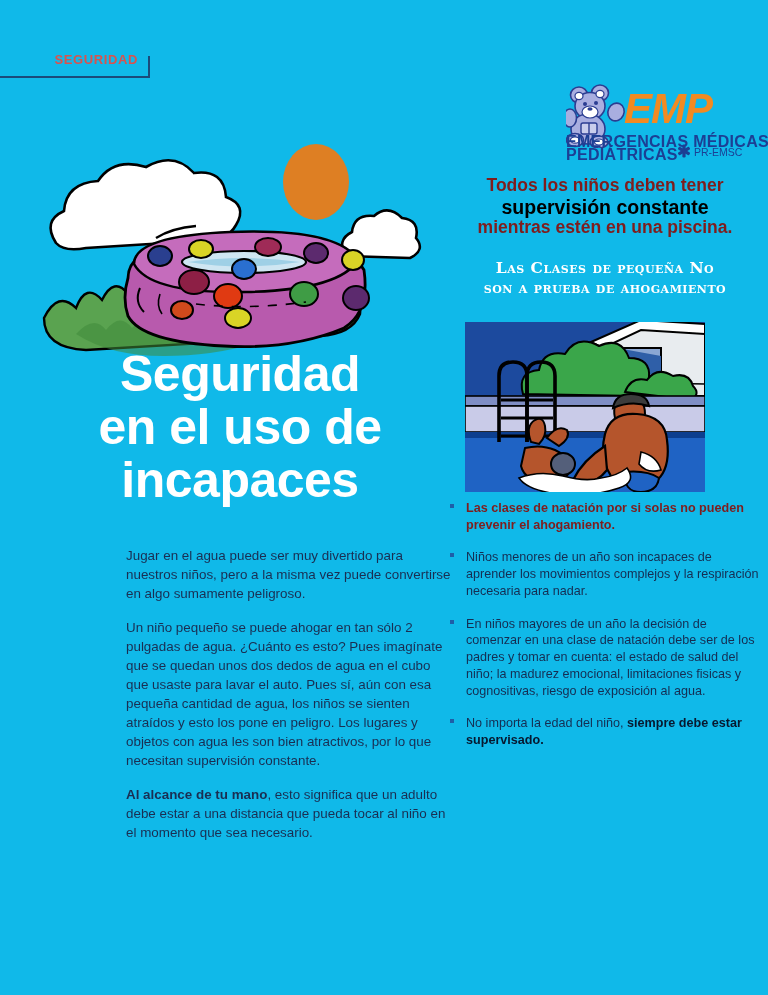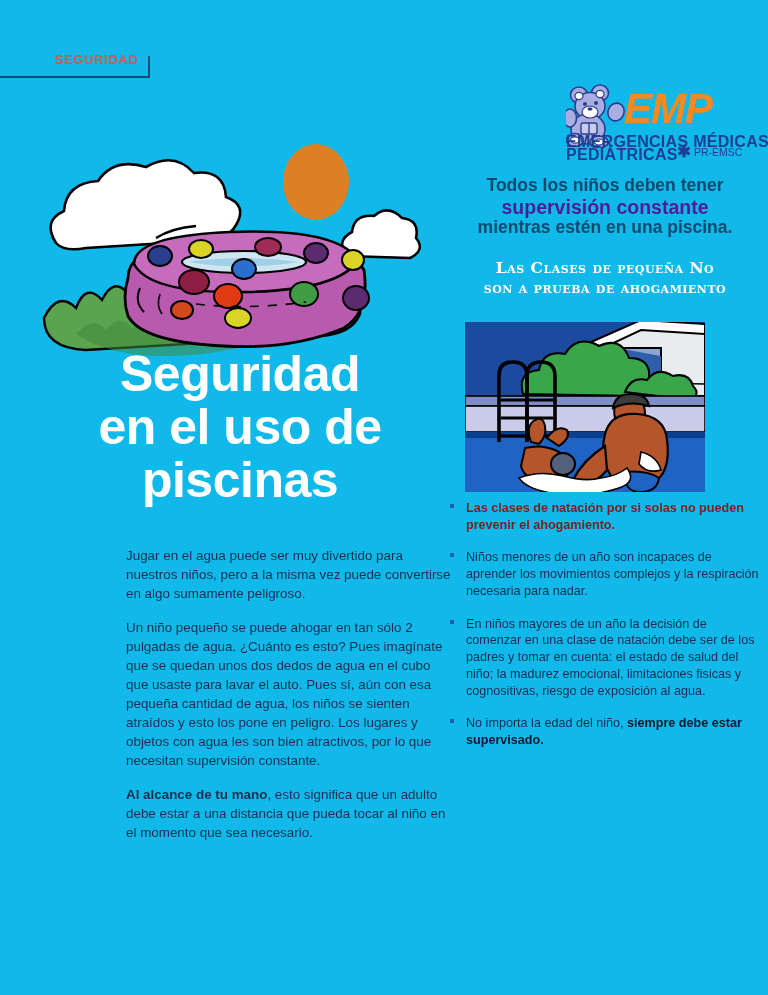--- a/index.html
+++ b/index.html
@@ -63,22 +63,22 @@
   }
   .left-body p{margin:0 0 15px 0;}
   .left-body p:last-child{margin-bottom:0;}
   .left-body b{font-weight:bold;}
 
   
   .right-head{
     position:absolute;left:452px;top:176px;width:306px;
     text-align:center;line-height:1.14;
   }
-  .rh-l1,.rh-l3{display:block;color:#0c4a6e;font-size:17.5px;font-weight:bold;}
-  .rh-l2{display:block;color:#4c1d95;font-size:19.5px;font-weight:bold;}
+  .rh-l1,.rh-l3{display:block;color:#7f1d1d;font-size:17.5px;font-weight:bold;}
+  .rh-l2{display:block;color:#000000;font-size:19.5px;font-weight:bold;}
 
   .right-sub{
     position:absolute;left:452px;top:258px;width:306px;
     text-align:center;color:#ffffff;
     font-family:"DejaVu Serif", serif;
     font-size:15.5px;font-weight:bold;line-height:1.3;
     font-variant:small-caps;letter-spacing:.5px;
   }
   .rs-l{display:block;}
 
@@ -195,21 +195,21 @@
       <path d="M124 160 q-6 14 4 24" stroke="#000000" stroke-width="2" fill="none"></path>
       <path d="M144 166 q-4 12 2 20" stroke="#000000" stroke-width="1.6" fill="none"></path>
       <path d="M180 176 q50 6 110 -2" stroke="#000000" stroke-width="1.6" fill="none" stroke-dasharray="9 9"></path>
       <path d="M140 110 q16 -10 40 -12" stroke="#000000" stroke-width="2.4" fill="none"></path>
     </g>
   </svg>
 
   <div class="title">
     <span class="tl">Seguridad</span>
     <span class="tl">en el uso de</span>
-    <span class="tl">piscinas</span>
+    <span class="tl">incapaces</span>
   </div>
 
   <div class="left-body">
     <p>Jugar en el agua puede ser muy divertido para nuestros niños, pero a la misma vez puede convertirse en algo sumamente peligroso.</p>
     <p>Un niño pequeño se puede ahogar en tan sólo 2 pulgadas de agua. ¿Cuánto es esto? Pues imagínate que se quedan unos dos dedos de agua en el cubo que usaste para lavar el auto. Pues sí, aún con esa pequeña cantidad de agua, los niños se sienten atraídos y esto los pone en peligro. Los lugares y objetos con agua les son bien atractivos, por lo que necesitan supervisión constante.</p>
     <p><b>Al alcance de tu mano</b><span>, esto significa que un adulto debe estar a una distancia que pueda tocar al niño en el momento que sea necesario.</span></p>
   </div>
 
   <div class="right-head">
     <span class="rh-l1">Todos los niños deben tener</span>

